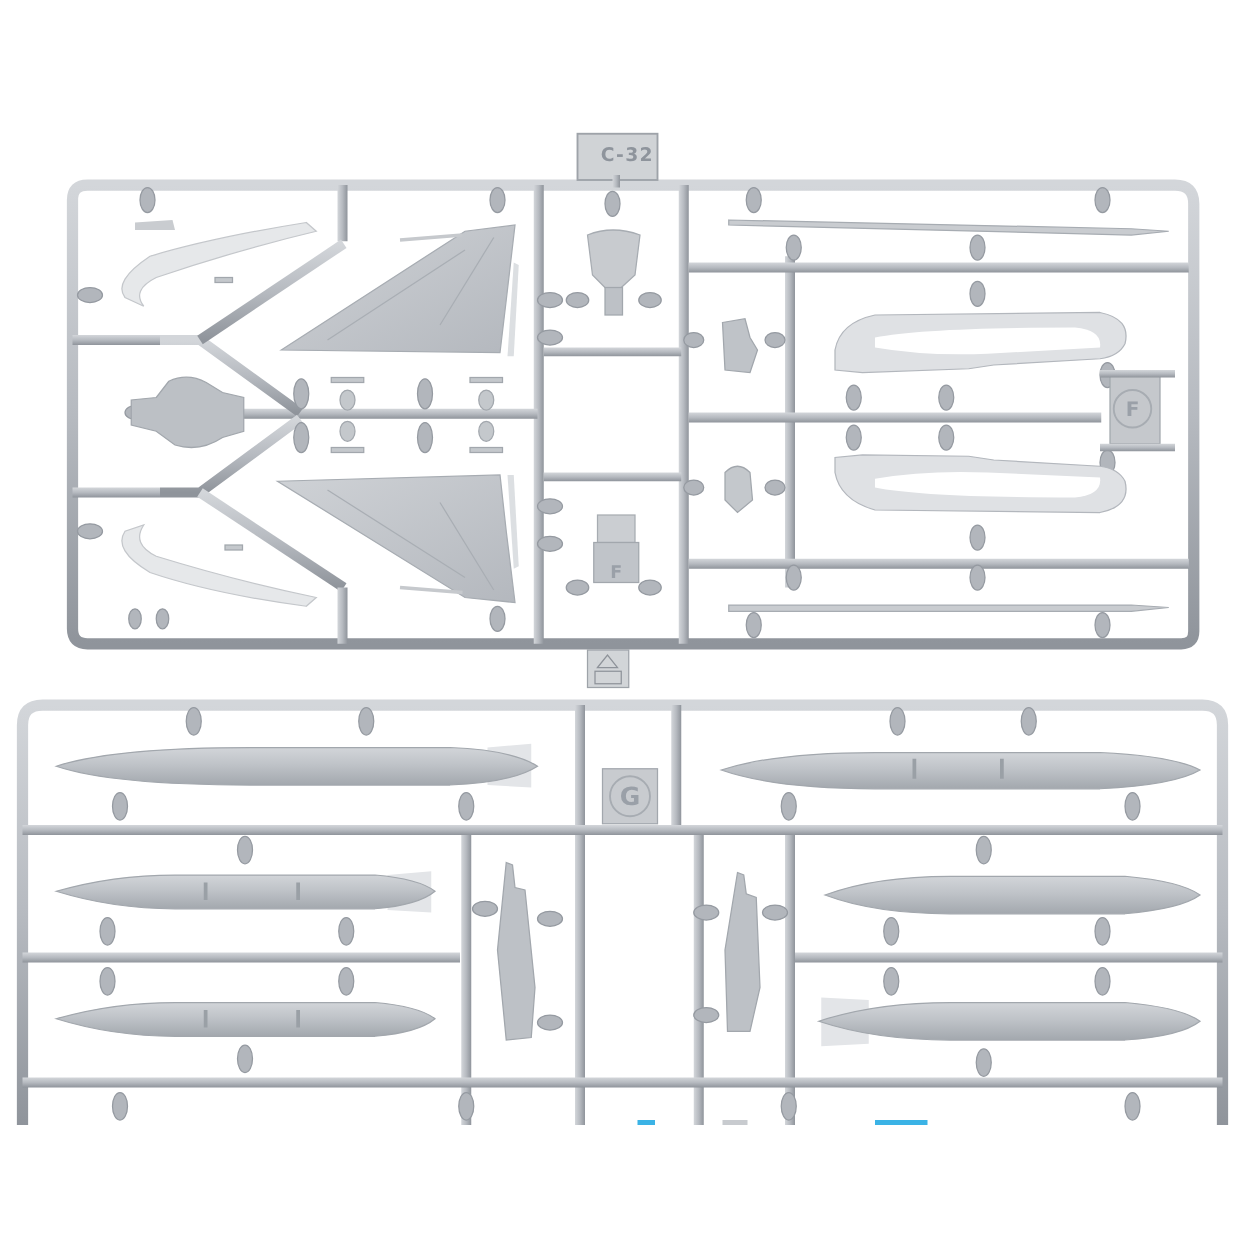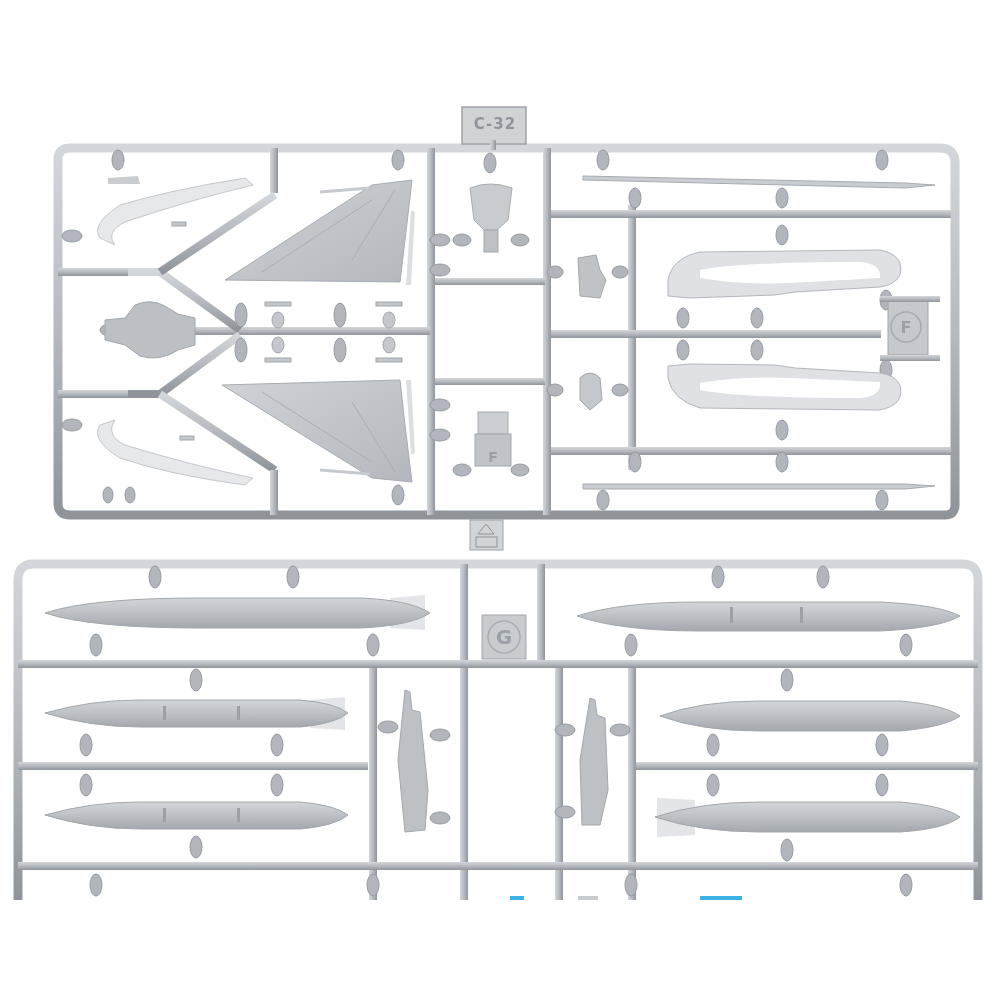--- a/index.html
+++ b/index.html
@@ -247,13 +247,13 @@
     <rect x="482" y="615" width="44" height="44" fill="#c8cbcf" stroke="#a2a7ad" stroke-width="1"></rect>
     <circle cx="504" cy="637" r="16" fill="none" stroke="#a7acb2" stroke-width="1.5"></circle>
     <text x="504" y="644" text-anchor="middle" font-size="20" class="lbl">G</text>
 
     <rect x="510" y="896" width="14" height="4" fill="#3bb3e6"></rect>
     <rect x="578" y="896" width="20" height="4" fill="#c8cbcf"></rect>
     <rect x="700" y="896" width="42" height="4" fill="#3bb3e6"></rect>
   </g>
 </svg>
 
-<div class="tag-text" style="left:467px;top:115px;width:56px;text-align:center;">C-32</div>
+<div class="tag-text" style="left:467px;top:115px;width:56px;text-align:right;">C-32</div>
 
 </body></html>

